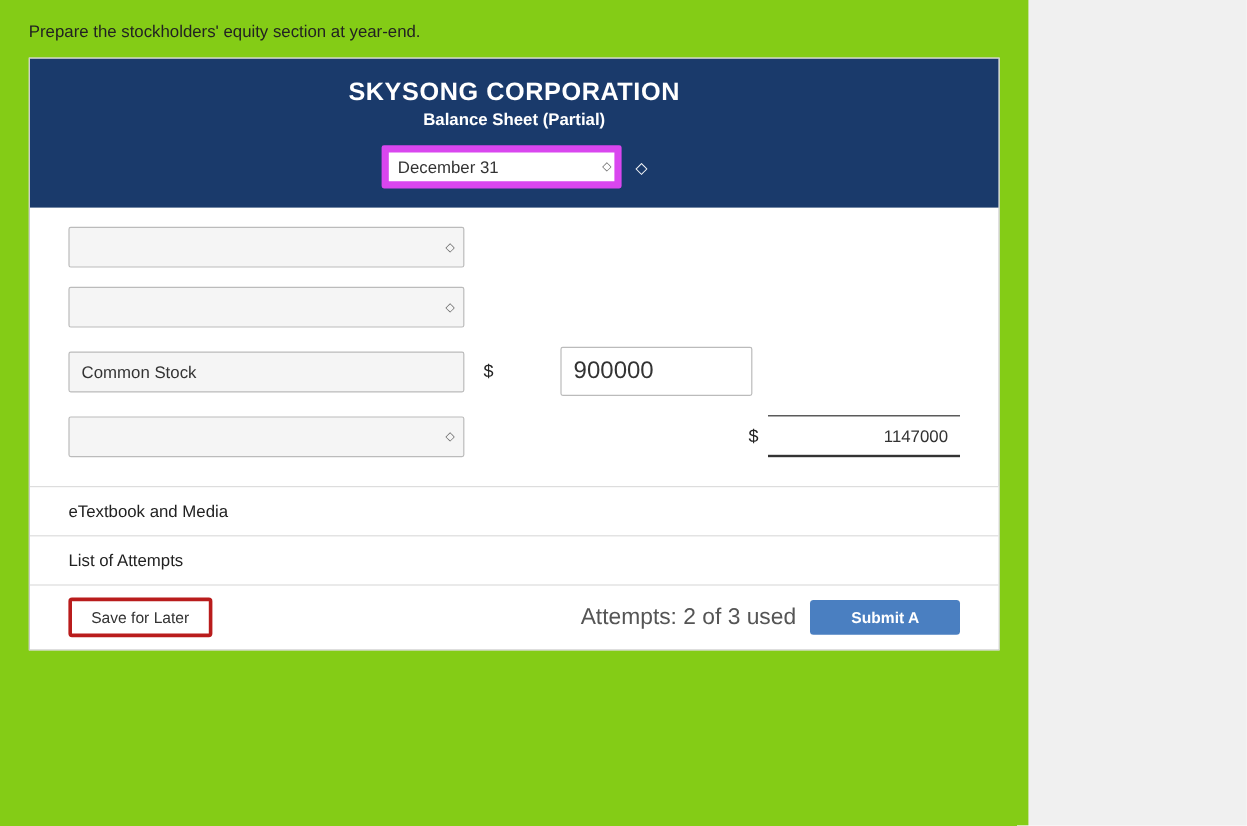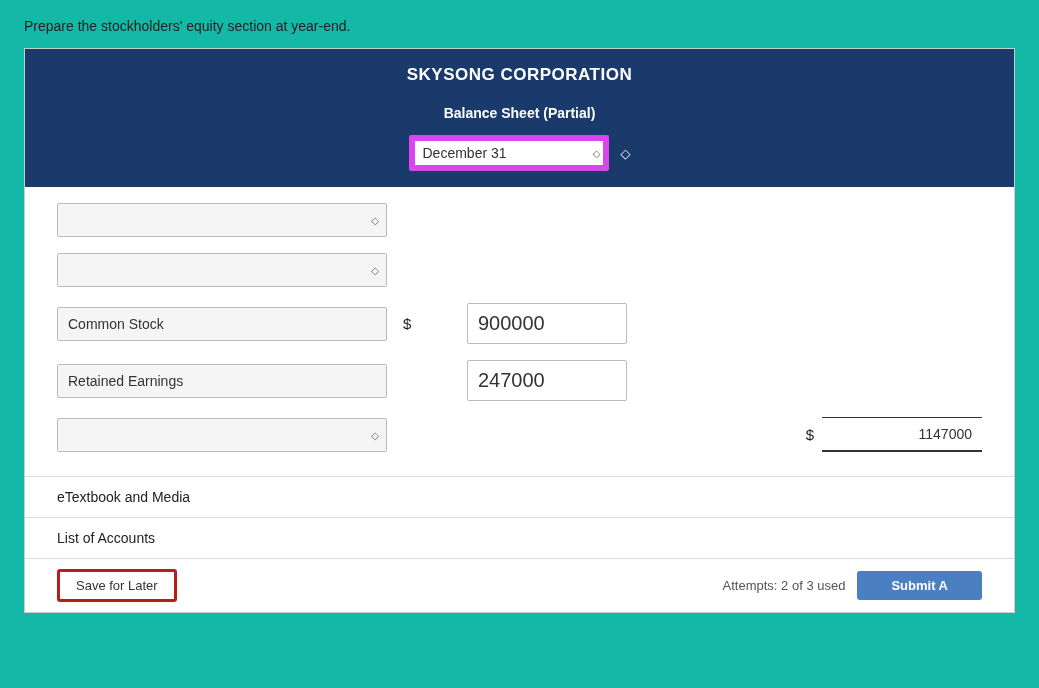--- a/index.html
+++ b/index.html
@@ -4,23 +4,23 @@
   <style>
     * { box-sizing: border-box; margin: 0; padding: 0; }
     body {
       font-family: Arial, sans-serif;
       background: #f0f0f0;
       font-size: 14px;
       color: #222;
     }
 
     .page-container {
-      width: 1039px;
+      width: 857px;
       min-height: 688px;
-      background: #14b8a6;
+      background: #84cc16;
       padding: 18px 24px 0 24px;
       position: relative;
     }
 
     .instruction {
       font-size: 14px;
       color: #222;
       margin-bottom: 14px;
     }
 
@@ -35,24 +35,24 @@
       display: flex;
       flex-direction: column;
       align-items: center;
       padding: 16px 24px 0 24px;
       min-height: 120px;
       position: relative;
     }
 
     .corp-title {
       color: #fff;
-      font-size: 17px;
+      font-size: 21px;
       font-weight: bold;
       letter-spacing: 0.5px;
-      margin-bottom: 20px;
+      margin-bottom: 2px;
       text-align: center;
     }
 
     .corp-subtitle {
       color: #fff;
       font-size: 14px;
       font-weight: bold;
       text-align: right;
       margin-bottom: 14px;
     }
@@ -192,21 +192,21 @@
       background: #fff;
       border: 3px solid #b91c1c;
       border-radius: 3px;
       padding: 6px 16px;
       font-size: 13px;
       color: #333;
       cursor: pointer;
     }
 
     .attempts-text {
-      font-size: 13px;
+      font-size: 19px;
       color: #555;
     }
 
     .submit-btn {
       background: #4a7fc1;
       border: none;
       border-radius: 3px;
       padding: 7px 34px;
       font-size: 13px;
       color: #fff;
@@ -291,50 +291,41 @@
           <input type="text" class="label-input" value="Common Stock" readonly="" style="background: rgb(245, 245, 245);">
         </div>
         <div class="row-mid-col">
           <span class="dollar-sign">$</span>
         </div>
         <div class="row-val-col">
           <input type="text" class="value-input" value="900000" style="">
         </div>
       </div>
 
-      <div class="row-flex">
-        <div class="row-label-col">
-          <input type="text" class="label-input" value="Retained Earnings" readonly="" style="background: rgb(245, 245, 245);">
-        </div>
-        <div class="row-mid-col"></div>
-        <div class="row-val-col">
-          <input type="text" class="value-input" value="247000" style="">
-        </div>
-      </div>
 
       <div class="row-flex" style="align-items:center;">
         <div class="row-label-col">
           <div class="label-select-wrapper">
             <select class="label-select">
               <option value=""></option>
             </select>
           </div>
         </div>
         <div style="flex:1;"></div>
         <div style="display:flex; align-items:center; gap:8px;">
           <span class="dollar-sign">$</span>
           <input type="text" class="total-value-input" value="1147000" style="width: 160px; border-right: none; border-left: none; border-image: initial; border-bottom: 2px solid rgb(51, 51, 51); border-top: 1px solid rgb(51, 51, 51); background: rgb(255, 255, 255); padding: 8px 10px; font-size: 14px; color: rgb(51, 51, 51); text-align: right;">
         </div>
       </div>
 
     </div>
 
     <div class="bottom-links">
       <div class="bottom-link-item">eTextbook and Media</div>
-      <div class="bottom-link-item">List of Accounts</div>
+      <div class="bottom-link-item">List of Attempts</div>
     </div>
 
     <div class="footer-bar">
       <button class="save-btn">Save for Later</button>
       <div style="display:flex; align-items:center; gap:12px;">
         <span class="attempts-text">Attempts: 2 of 3 used</span>
         <button class="submit-btn">Submit A</button>
       </div>
     </div>
   </div>

